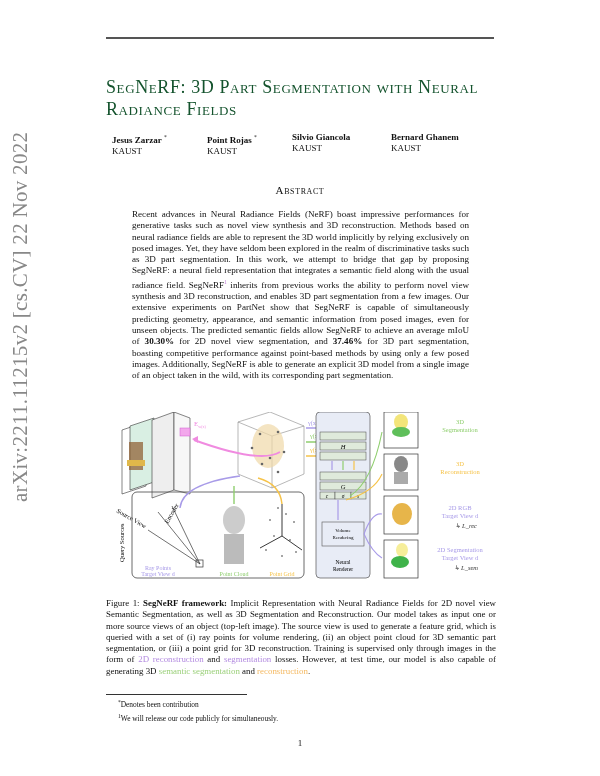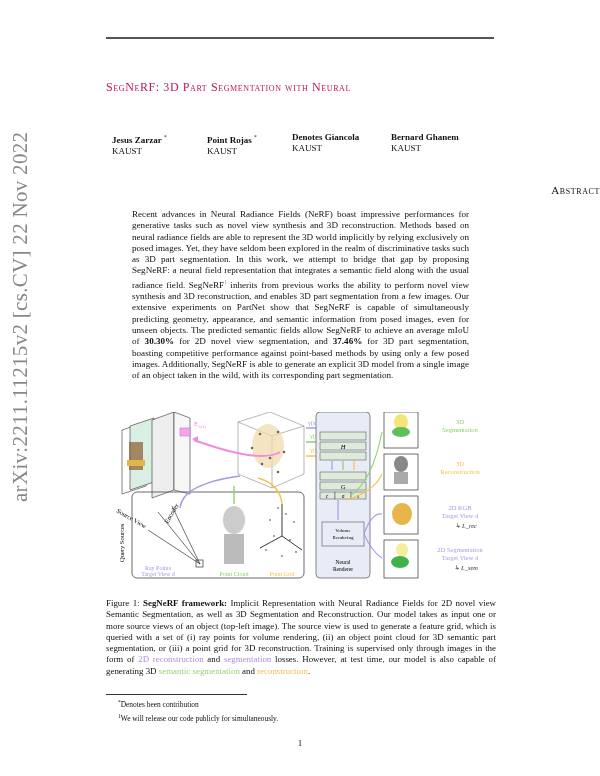--- a/index.html
+++ b/index.html
@@ -1,56 +1,57 @@
 <!DOCTYPE html>
 <html><head>
 <meta charset="utf-8">
 <style>
   html, body { margin:0; padding:0; background:#fff; }
   body { width:600px; height:776px; position:relative; overflow:hidden; font-family:"Liberation Serif", serif; color:#111; }
   .topline { position:absolute; left:106px; top:37px; width:388px; height:2px; background:#555; }
   .sidebar { position:absolute; left:8px; top:502px; transform-origin:0 0; transform:rotate(-90deg); white-space:nowrap; font-size:21px; color:#888; letter-spacing:0.3px; }
-  .title { position:absolute; left:106px; top:76px; width:400px; font-size:12px; line-height:22px; font-variant:small-caps; letter-spacing:0.6px; color:#be185d; }
+  .title { position:absolute; left:106px; top:76px; width:400px; font-size:18px; line-height:22px; font-variant:small-caps; letter-spacing:0.6px; color:#14532d; }
   .authors { position:absolute; top:132px; left:106px; width:400px; }
   .author { position:absolute; font-size:9px; line-height:11px; }
   .author .nm { font-weight:bold;margin-top:22px; }
-  .abstract-h { position:absolute; left:0; width:600px; top:184px; text-align:right; font-variant:small-caps; font-size:11px; letter-spacing:0.6px; }
+  .abstract-h { position:absolute; left:0; width:600px; top:184px; text-align:center; font-variant:small-caps; font-size:11px; letter-spacing:0.6px; }
   .abstract { position:absolute; left:132px; top:209px; width:337px; font-size:9.1px; line-height:11.3px; text-align:justify; }
   .figure { position:absolute; left:110px; top:412px; width:390px; height:170px; }
   .caption { position:absolute; left:106px; top:598px; width:390px; font-size:8.9px; line-height:11.3px; text-align:justify; }
   .c-purple { color:#b38be0; }
   .c-green { color:#9bd07a; }
   .c-orange { color:#f4b860; }
   .fnline { position:absolute; left:106px; top:694px; width:141px; height:1px; background:#333; }
   .footnotes { position:absolute; left:118px; top:697px; font-size:7.4px; line-height:10.5px; }
   .pagenum { position:absolute; left:0; width:600px; top:738px; text-align:center; font-size:9px; }
   sup { font-size:5.5px; }
 </style>
 </head>
 <body>
 
 <div class="topline"></div>
 
 <div class="sidebar">arXiv:2211.11215v2  [cs.CV]  22 Nov 2022</div>
 
 <div class="title">
   <div>SegNeRF: 3D Part Segmentation with Neural</div>
+  <div>Radiance Fields</div>
 </div>
 
 <div class="authors">
   <div class="author" style="left:6px">
     <span class="nm">Jesus Zarzar</span> <sup>*</sup><br>
     <span>KAUST</span>
   </div>
   <div class="author" style="left:101px">
     <span class="nm">Point Rojas</span> <sup>*</sup><br>
     <span>KAUST</span>
   </div>
   <div class="author" style="left:186px">
-    <span class="nm">Denotes Giancola</span><br>
+    <span class="nm">Silvio Giancola</span><br>
     <span>KAUST</span>
   </div>
   <div class="author" style="left:285px">
     <span class="nm">Bernard Ghanem</span><br>
     <span>KAUST</span>
   </div>
 </div>
 
 <div class="abstract-h">Abstract</div>
 

